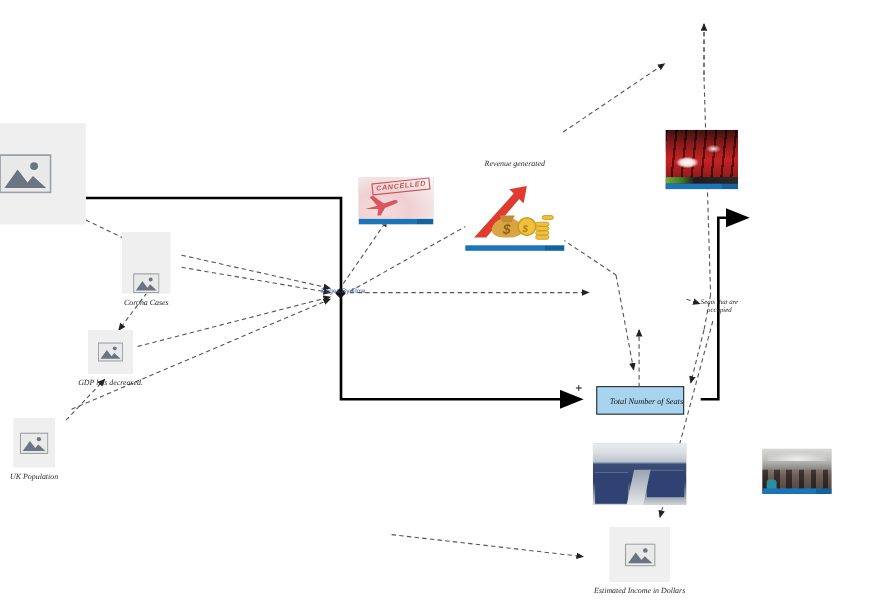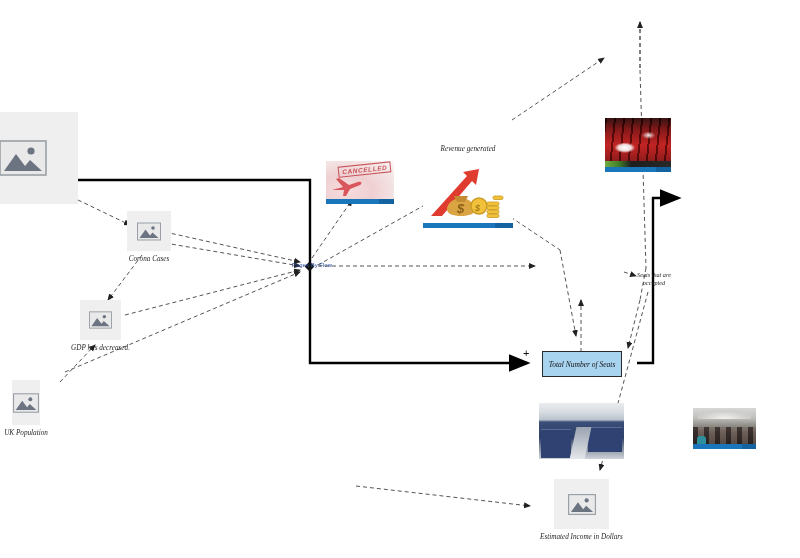--- a/index.html
+++ b/index.html
@@ -46,21 +46,21 @@
   .cabin-crowd .heads{position:absolute;left:0;right:0;bottom:8%;height:46%;
       background:repeating-linear-gradient(90deg,rgba(40,30,28,.75) 0px,rgba(40,30,28,.75) 5px,rgba(120,100,92,.5) 5px,rgba(120,100,92,.5) 11px);}
   .cabin-crowd .teal{position:absolute;left:6%;bottom:6%;width:14%;height:26%;
       background:#2e8f9c;border-radius:3px;}
 
   
   .rev{position:relative;width:100%;height:100%;background:#fff;}
 
   
   .pbox{background:#a8d4f0;border:1px solid #2b2b2b;display:flex;align-items:center;
-        justify-content:center;font-size:7.5px;color:#111;text-align:center;}
+        justify-content:flex-end;font-size:7.5px;color:#111;text-align:center;}
   .plus{position:absolute;font-size:11px;line-height:1;color:#111;font-family:"Liberation Sans",sans-serif;}
   .hub{position:absolute;width:7px;height:7px;background:#111;
        transform:rotate(45deg);border-radius:1px;}
   .hublabel{position:absolute;font-size:6px;color:#2c4a9a;white-space:nowrap;
        font-family:"Liberation Sans",sans-serif;}
 </style>
 </head>
 <body>
 
 <svg id="canvas" viewBox="0 0 800 558">
@@ -124,39 +124,39 @@
 </svg>
 
 <div class="node ph" style="left:-32px;top:112px;width:110px;height:92px;">
   <svg width="48" height="36" viewBox="0 0 48 36">
     <rect x="1" y="1" width="46" height="34" fill="#e9e9ea" stroke="#9aa0a6" stroke-width="1.6"></rect>
     <circle cx="32" cy="11" r="3.6" fill="#6b7480"></circle>
     <path d="M5,31 L17,14 L26,26 L31,20 L43,31 Z" fill="#6b7480"></path>
   </svg>
 </div>
 
-<div class="node ph" style="left:127px;top:211px;width:44px;height:40px;">
+<div class="node ph" style="left:111px;top:211px;width:44px;height:56px;align-items:flex-end;">
   <svg width="24" height="19" viewBox="0 0 48 36">
     <rect x="1" y="1" width="46" height="34" fill="#e9e9ea" stroke="#9aa0a6" stroke-width="2"></rect>
     <circle cx="32" cy="11" r="3.6" fill="#6b7480"></circle>
     <path d="M5,31 L17,14 L26,26 L31,20 L43,31 Z" fill="#6b7480"></path>
   </svg>
   <div class="cap bot">Corona Cases</div>
 </div>
 
 <div class="node ph" style="left:80px;top:300px;width:41px;height:40px;align-items:center;">
   <svg width="23" height="18" viewBox="0 0 48 36">
     <rect x="1" y="1" width="46" height="34" fill="#e9e9ea" stroke="#9aa0a6" stroke-width="2"></rect>
     <circle cx="32" cy="11" r="3.6" fill="#6b7480"></circle>
     <path d="M5,31 L17,14 L26,26 L31,20 L43,31 Z" fill="#6b7480"></path>
   </svg>
   <div class="cap bot">GDP has decreased.</div>
 </div>
 
-<div class="node ph" style="left:12px;top:380px;width:28px;height:45px;">
+<div class="node ph" style="left:12px;top:380px;width:38px;height:45px;">
   <svg width="26" height="20" viewBox="0 0 48 36">
     <rect x="1" y="1" width="46" height="34" fill="#e9e9ea" stroke="#9aa0a6" stroke-width="2"></rect>
     <circle cx="32" cy="11" r="3.6" fill="#6b7480"></circle>
     <path d="M5,31 L17,14 L26,26 L31,20 L43,31 Z" fill="#6b7480"></path>
   </svg>
   <div class="cap bot">UK Population</div>
 </div>
 
 <div class="node photo" style="left:326px;top:161px;width:68px;height:43px;">
   <div style="position:absolute;inset:0;background:

